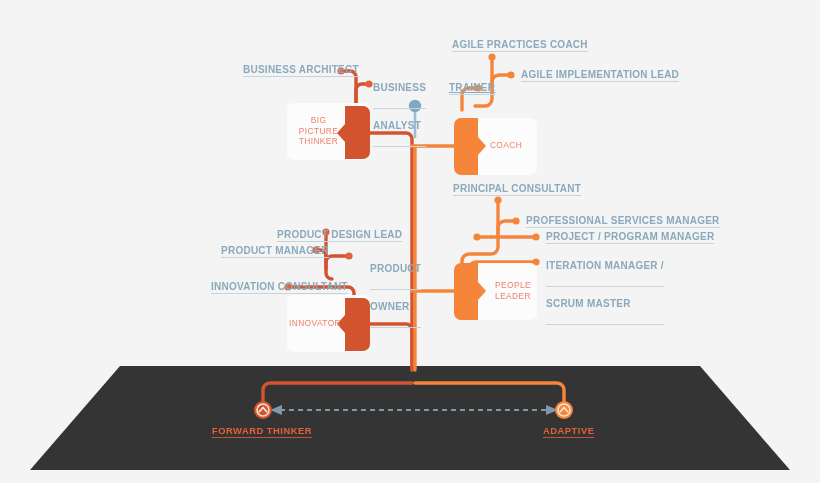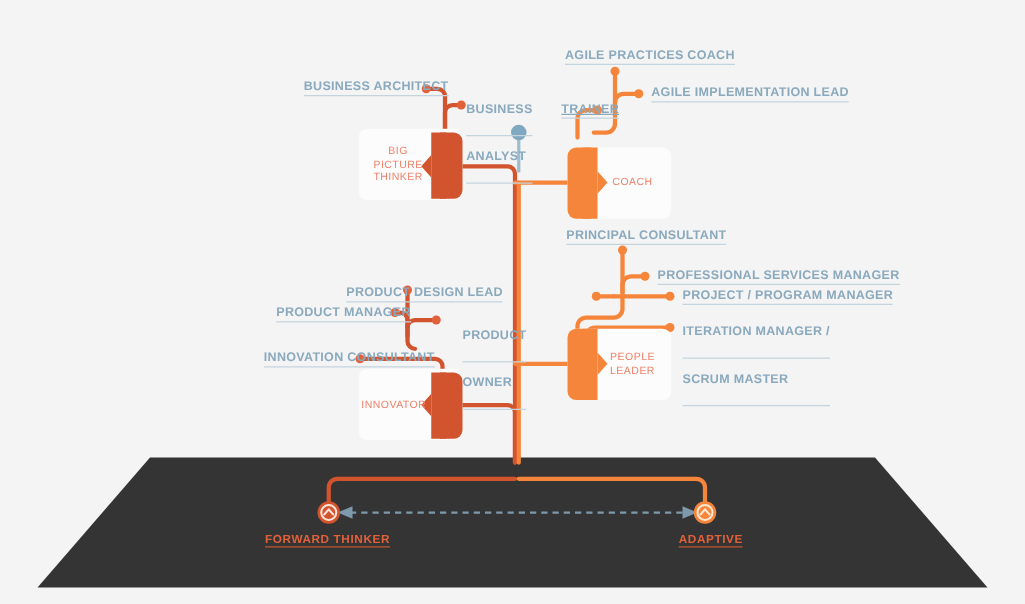--- a/index.html
+++ b/index.html
@@ -201,19 +201,19 @@
     <span>PRODUCT</span>
     <span>OWNER</span>
   </div>
   <div class="lbl" style="left:183px;top:281px;margin-left:28px;">INNOVATION CONSULTANT</div>
 
   <div class="node-txt" style="left:296px;top:115px;width:45px;">BIG
 PICTURE
 THINKER</div>
   <div class="node-txt" style="left:481px;top:140px;width:50px;">COACH</div>
   <div class="node-txt" style="left:289px;top:318px;width:52px;">INNOVATOR</div>
-  <div class="node-txt" style="left:481px;top:280px;width:50px;">PEOPLE
+  <div class="node-txt" style="left:481px;top:280px;width:50px;text-align:right;">PEOPLE
 LEADER</div>
 
   <div class="axis-lbl" style="left:212px;top:425px;">FORWARD THINKER</div>
   <div class="axis-lbl" style="left:543px;top:425px;">ADAPTIVE</div>
 
 </div>
 
 </body></html>

